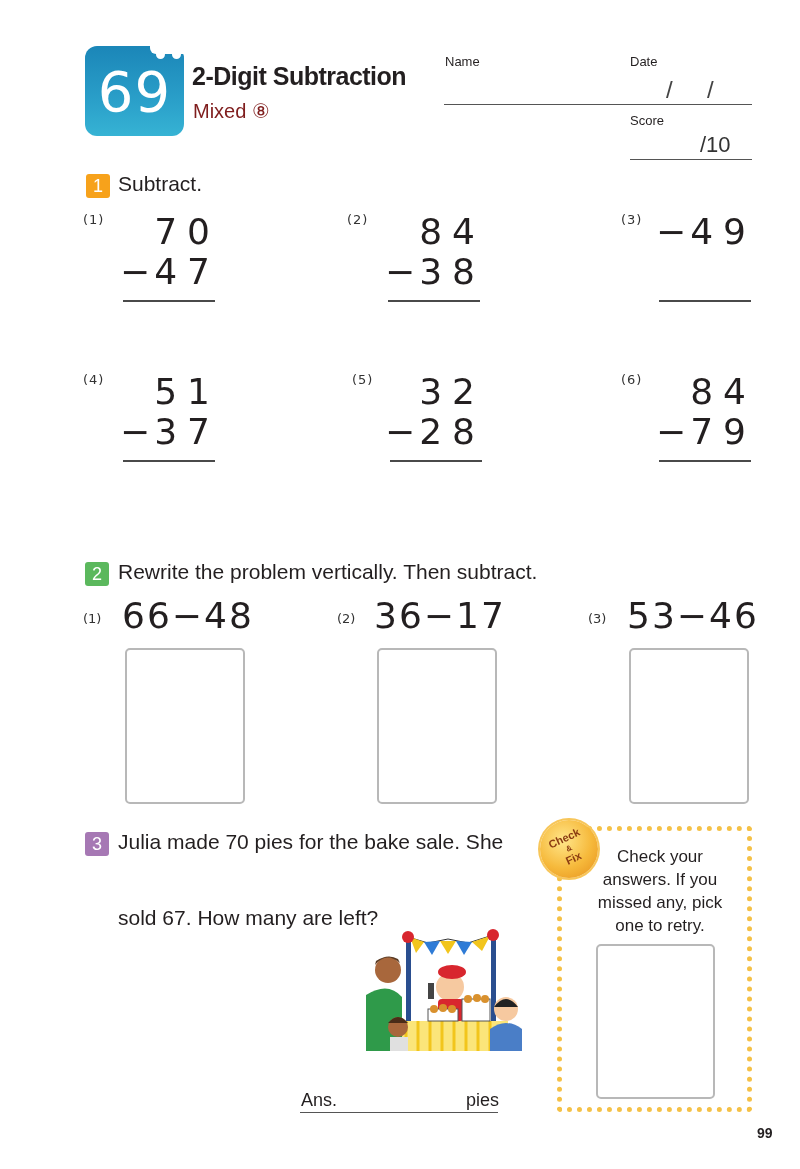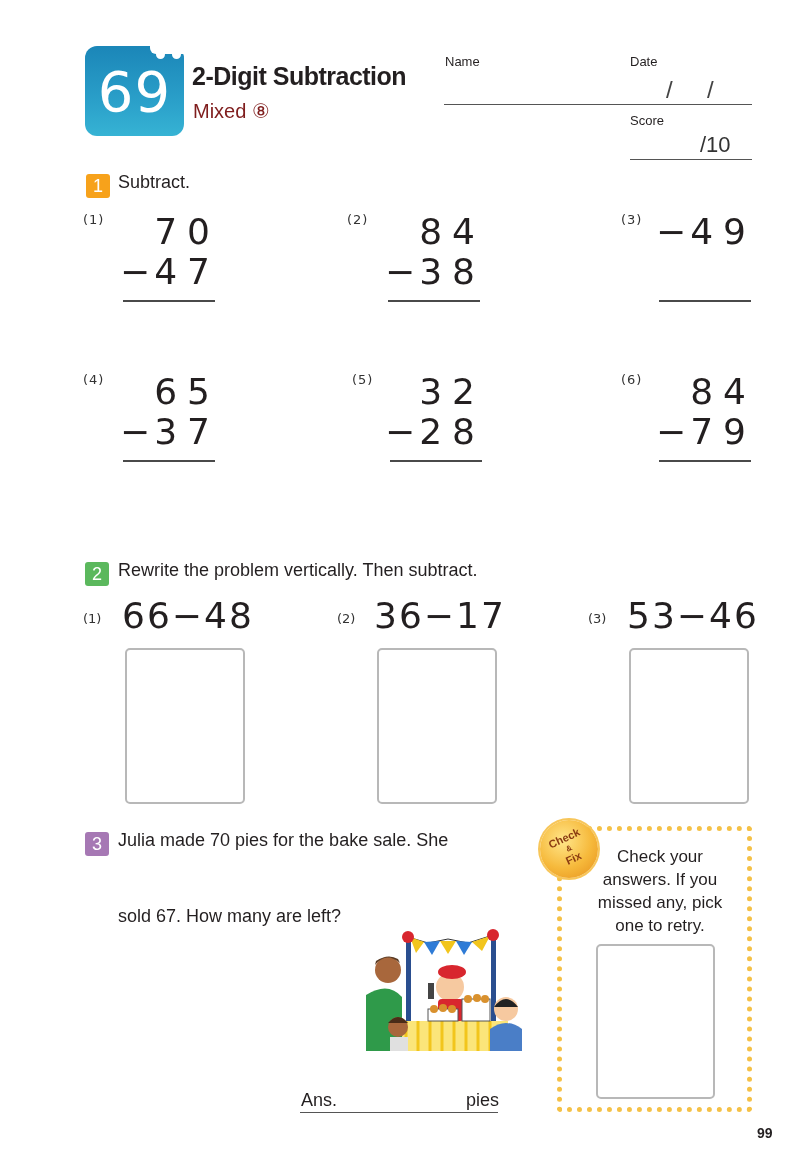--- a/index.html
+++ b/index.html
@@ -35,21 +35,21 @@
 
   .small-label { font-size: 13px; color: #231f20; }
   .hline { height: 1px; background: #555; }
   .slash { font-size: 24px; color: #444; font-weight: 300; }
 
   
   .marker {
     width: 24px; height: 24px; border-radius: 3px; color: #fff; text-align: center;
     font-size: 18px; line-height: 24px;
   }
-  .section-text { font-size: 18px; color: #231f20; }
+  .section-text { font-size: 21px; color: #231f20; }
 
   
   .pnum { font-size: 13px; color: #333; letter-spacing: 1px; font-family: "DejaVu Sans", sans-serif; }
   .vprob {
     width: 100px; text-align: right; font-family: "DejaVu Sans", sans-serif;
     font-size: 36px; color: #231f20; letter-spacing: 10px; line-height: 40px;
   }
   .vprob .line2 { display: flex; justify-content: space-between; }
   .vprob .minus { letter-spacing: 0; }
   .rule { height: 2px; background: #4a4a4a; }
@@ -130,21 +130,21 @@
 <div class="abs vprob" style="left:656px;top:212px;">
   <div class="line2">
       <span class="minus">−</span>
       <span>49</span>
     </div>
 </div>
 <div class="abs rule" style="left:659px;top:300px;width:92px;"></div>
 
 <div class="abs pnum" style="left:83px;top:372px;">(4)</div>
 <div class="abs vprob" style="left:120px;top:372px;">
-  <div>65</div>
+  <div>51</div>
   <div class="line2">
       <span class="minus">−</span>
       <span>37</span>
     </div>
 </div>
 <div class="abs rule" style="left:123px;top:460px;width:92px;"></div>
 
 <div class="abs pnum" style="left:352px;top:372px;">(5)</div>
 <div class="abs vprob" style="left:385px;top:372px;">
   <div>32</div>

